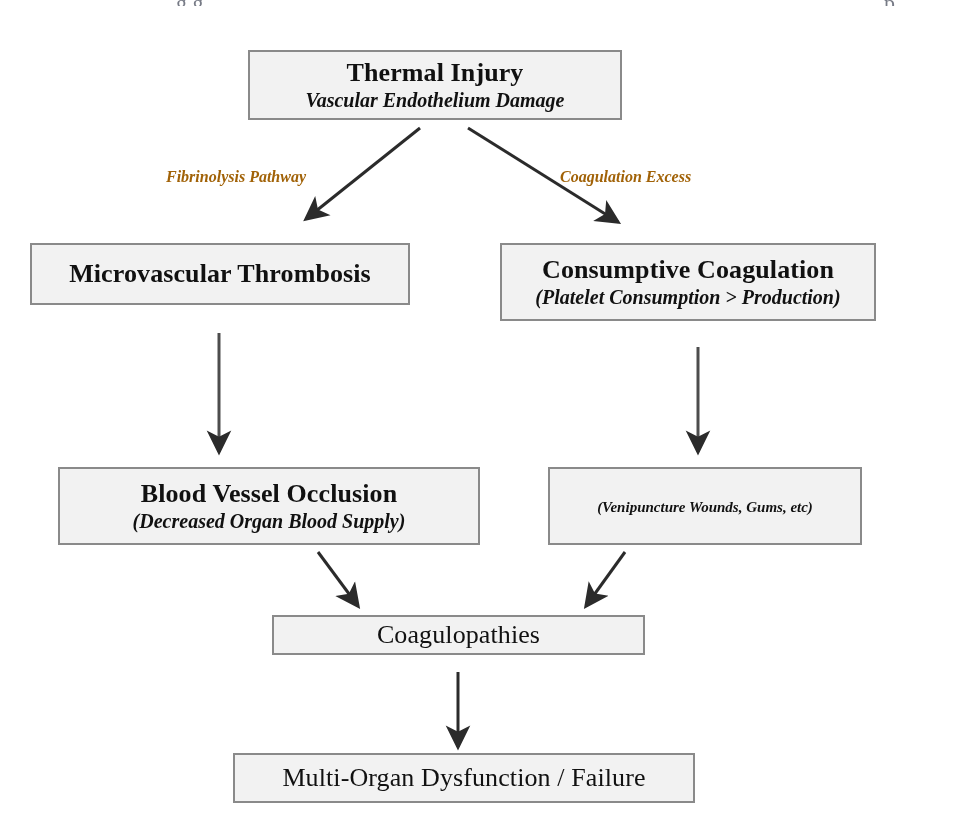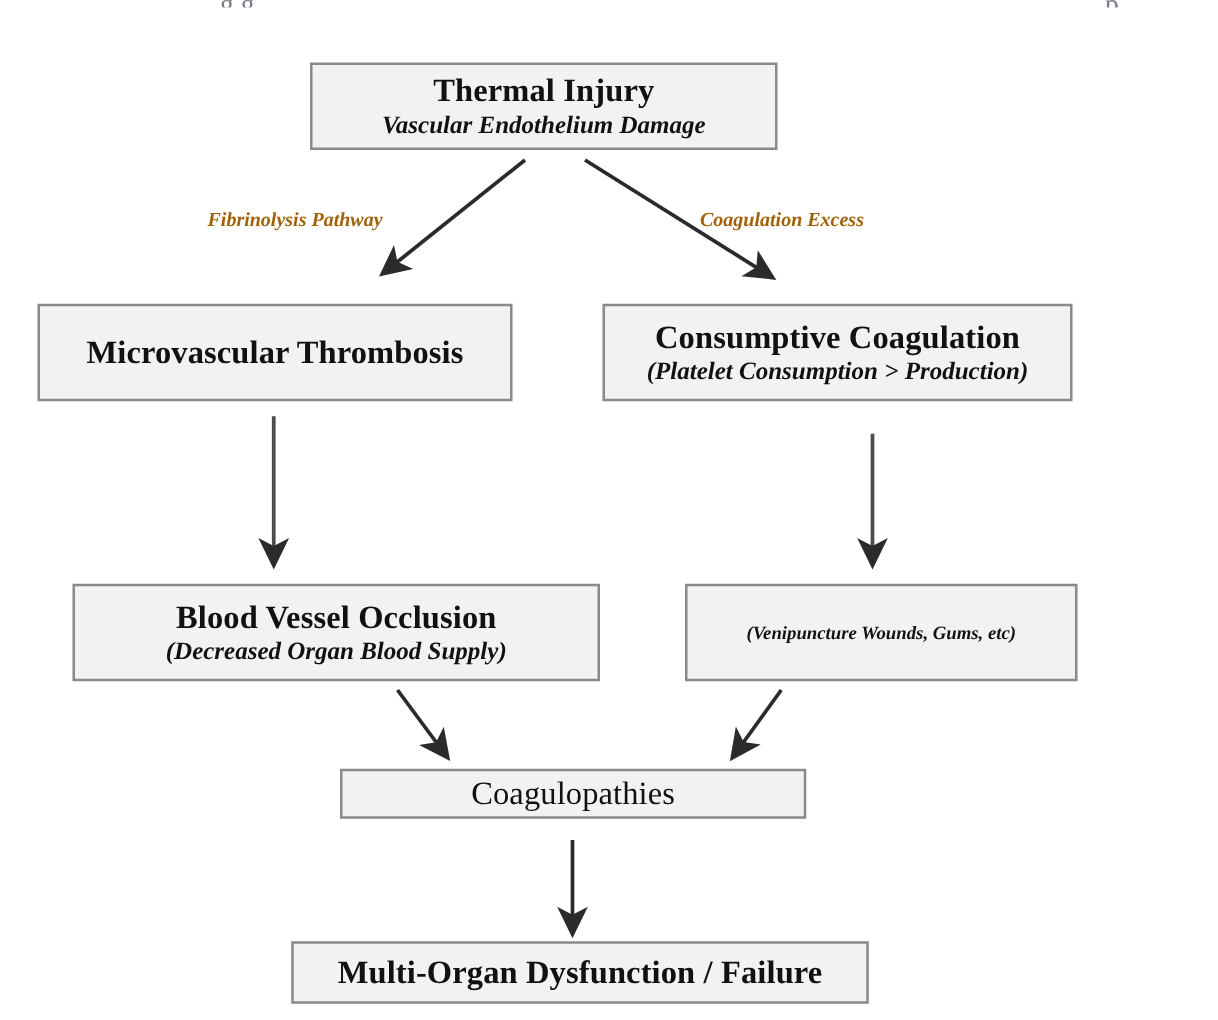--- a/index.html
+++ b/index.html
@@ -42,21 +42,21 @@
     font-size: 20px;
     font-style: italic;
     font-weight: 700;
     margin-top: 2px;
     white-space: nowrap;
   }
   .node.single .title {
     font-weight: 400;
   }
   .node.single-bold .title {
-    font-weight: 700;
+    font-weight: 400;
   }
 
   
   .edge-label {
     position: absolute;
     font-size: 16px;
     font-style: italic;
     font-weight: 700;
     color: #a16207;
     white-space: nowrap;
@@ -130,25 +130,25 @@
     <g>
       <line x1="458" y1="672" x2="458" y2="747" stroke="#2b2b2b" stroke-width="3" marker-end="url(#ah)"></line>
     </g>
   </svg>
 
   <div class="node" style="left:248px; top:50px; width:374px; height:70px;">
     <div class="title">Thermal Injury</div>
     <div class="subtitle">Vascular Endothelium Damage</div>
   </div>
 
-  <div class="node" style="left:30px; top:243px; width:380px; height:78px;">
+  <div class="node" style="left:30px; top:243px; width:380px; height:62px;">
     <div class="title">Microvascular Thrombosis</div>
   </div>
 
-  <div class="node" style="left:482px; top:243px; width:376px; height:78px;">
+  <div class="node" style="left:500px; top:243px; width:376px; height:78px;">
     <div class="title">Consumptive Coagulation</div>
     <div class="subtitle">(Platelet Consumption &gt; Production)</div>
   </div>
 
   <div class="node" style="left:58px; top:467px; width:422px; height:78px;">
     <div class="title">Blood Vessel Occlusion</div>
     <div class="subtitle">(Decreased Organ Blood Supply)</div>
   </div>
 
   <div class="node" style="left:548px; top:467px; width:314px; height:78px;">

